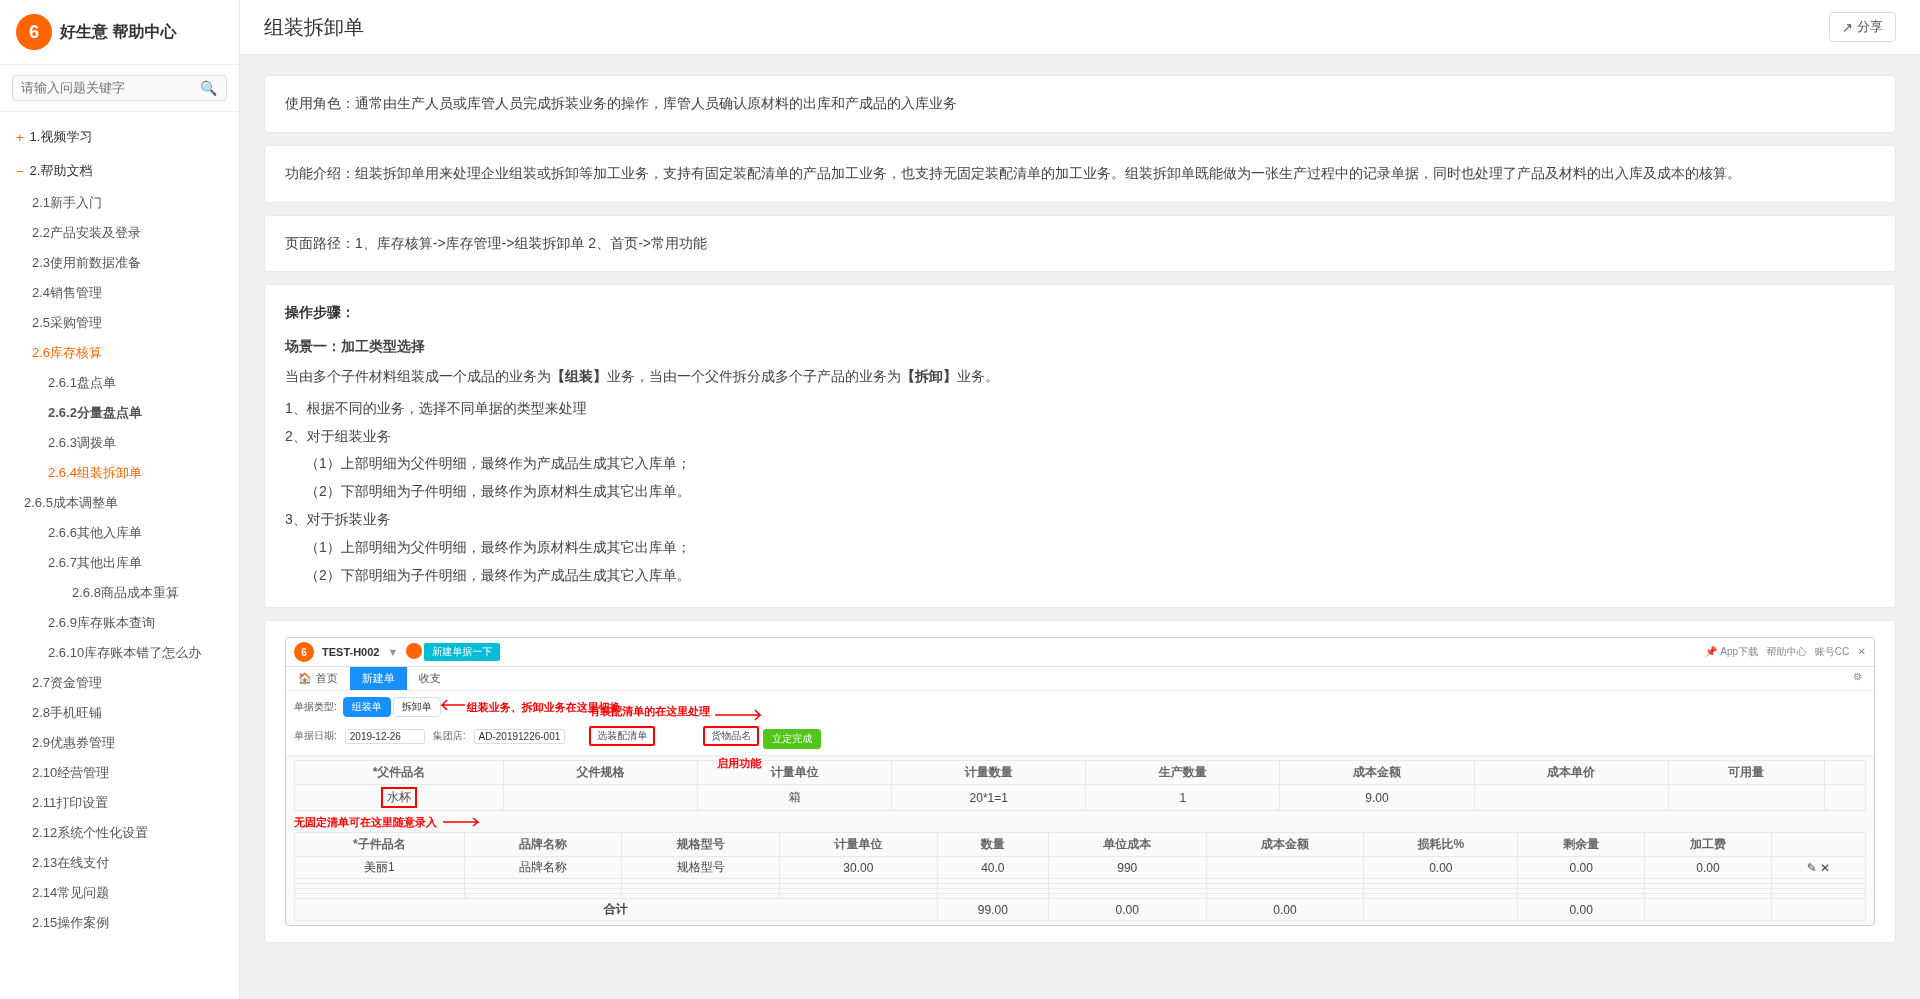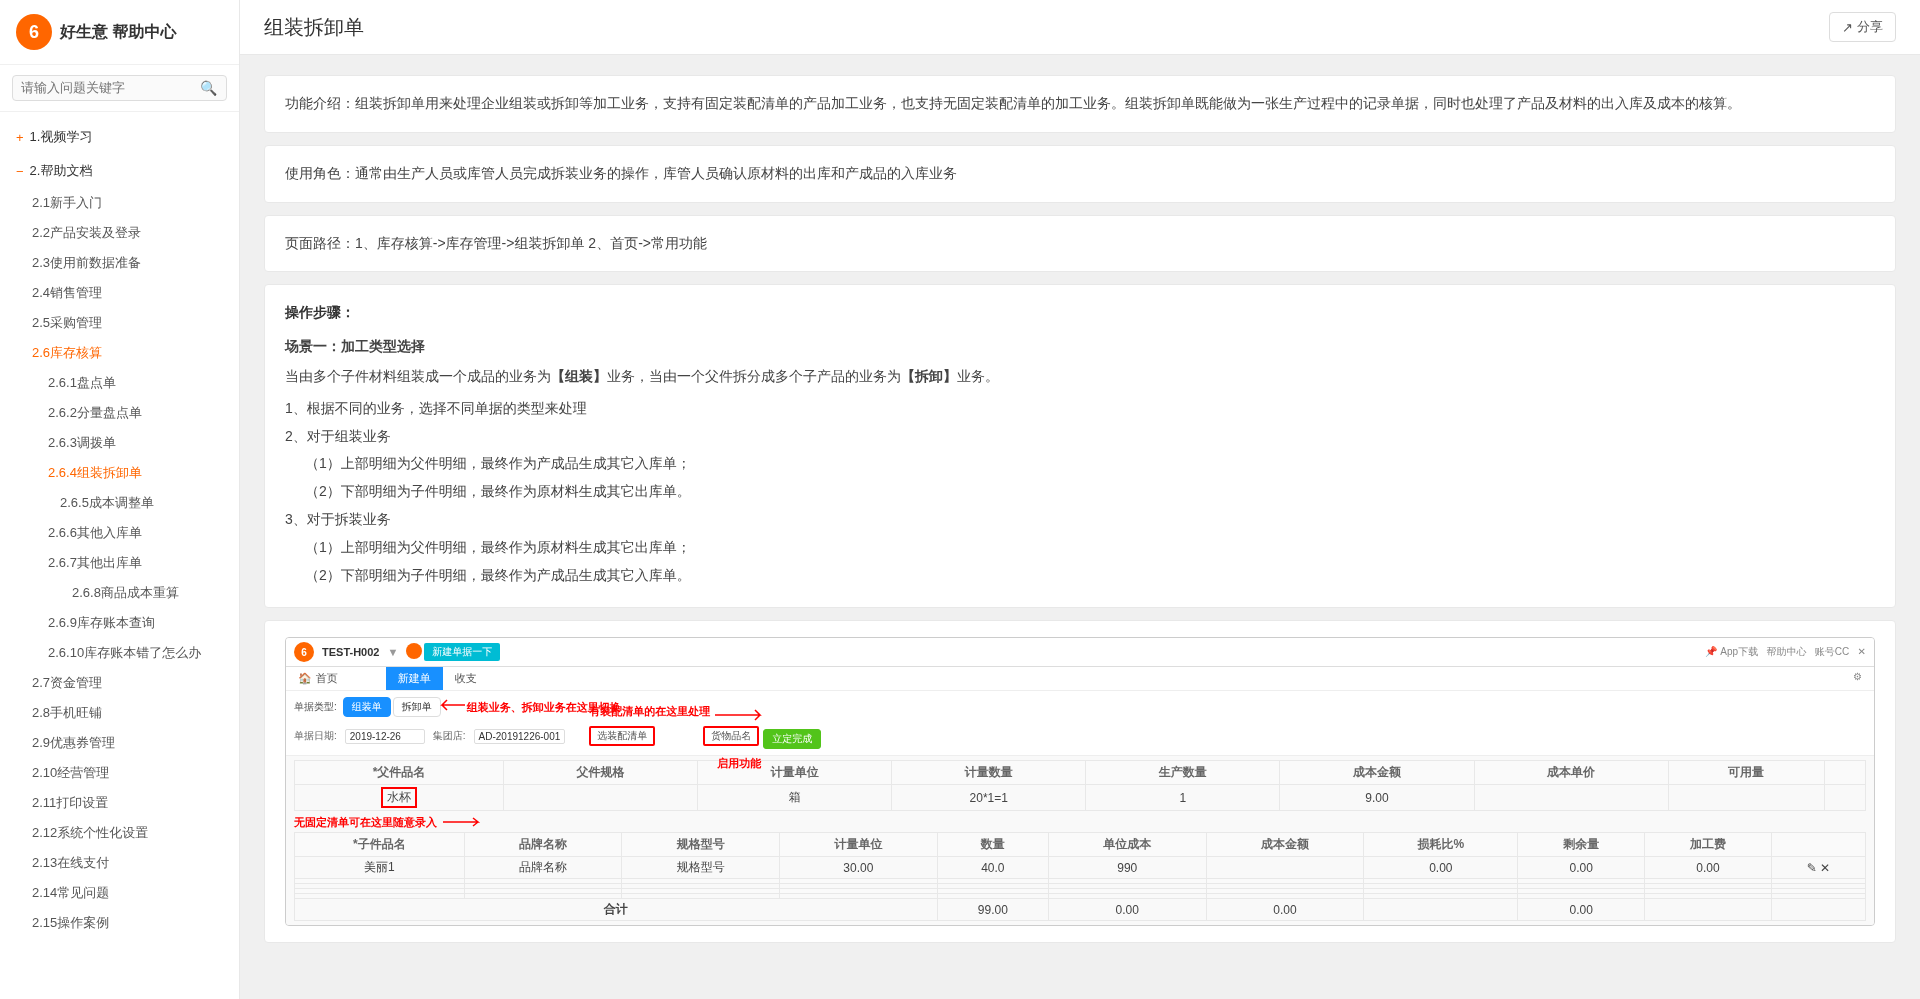--- a/index.html
+++ b/index.html
@@ -206,24 +206,24 @@
     </div>
     <div class="sub-item">2.1新手入门</div>
     <div class="sub-item">2.2产品安装及登录</div>
     <div class="sub-item">2.3使用前数据准备</div>
     <div class="sub-item">2.4销售管理</div>
     <div class="sub-item">2.5采购管理</div>
     <div class="sub-item active" style="color:#f60;">
       <span>2.6库存核算</span>
     </div>
     <div class="sub-item" style="padding-left:48px;">2.6.1盘点单</div>
-    <div class="sub-item" style="padding-left:48px;">2.6.2分量盘点单</div>
+    <div class="sub-item" style="padding-left:48px;font-weight:bold;">2.6.2分量盘点单</div>
     <div class="sub-item" style="padding-left:48px;">2.6.3调拨单</div>
     <div class="sub-item active" style="padding-left:48px;color:#f60;">2.6.4组装拆卸单</div>
-    <div class="sub-item" style="padding-left:60px;">2.6.5成本调整单</div>
+    <div class="sub-item" style="padding-left:24px;">2.6.5成本调整单</div>
     <div class="sub-item" style="padding-left:48px;">2.6.6其他入库单</div>
     <div class="sub-item" style="padding-left:48px;">2.6.7其他出库单</div>
     <div class="sub-item" style="padding-left:48px;margin-left:24px;">2.6.8商品成本重算</div>
     <div class="sub-item" style="padding-left:48px;">2.6.9库存账本查询</div>
     <div class="sub-item" style="padding-left:48px;">2.6.10库存账本错了怎么办</div>
     <div class="sub-item">2.7资金管理</div>
     <div class="sub-item">2.8手机旺铺</div>
     <div class="sub-item">2.9优惠券管理</div>
     <div class="sub-item">2.10经营管理</div>
     <div class="sub-item">2.11打印设置</div>
@@ -239,25 +239,25 @@
     <h1 class="page-title">组装拆卸单</h1>
     <button class="share-btn">
       <span>↗</span>
       <span>分享</span>
     </button>
   </div>
 
   <div class="content-area">
 
     <div class="content-card">
+      <p>使用角色：通常由生产人员或库管人员完成拆装业务的操作，库管人员确认原材料的出库和产成品的入库业务</p>
+    </div>
+
+    <div class="content-card">
       <p>功能介绍：组装拆卸单用来处理企业组装或拆卸等加工业务，支持有固定装配清单的产品加工业务，也支持无固定装配清单的加工业务。组装拆卸单既能做为一张生产过程中的记录单据，同时也处理了产品及材料的出入库及成本的核算。</p>
-    </div>
-
-    <div class="content-card">
-      <p>使用角色：通常由生产人员或库管人员完成拆装业务的操作，库管人员确认原材料的出库和产成品的入库业务</p>
     </div>
 
     <div class="content-card">
       <p>页面路径：1、库存核算-&gt;库存管理-&gt;组装拆卸单 2、首页-&gt;常用功能</p>
     </div>
 
     <div class="content-card">
       <p class="section-title bold">操作步骤：</p>
       <p class="bold" style="margin-bottom:6px;">场景一：加工类型选择</p>
       <p>
@@ -285,21 +285,21 @@
             <span style="width:16px;height:16px;background:#f60;border-radius:50%;display:inline-block;"></span>
             <span class="teal-btn">新建单据一下</span>
           </div>
           <div class="mock-breadcrumb">📌 App下载 &nbsp; 帮助中心 &nbsp; 账号CC &nbsp; ✕</div>
         </div>
 
         <div style="display:flex;background:#fff;border-bottom:1px solid #eee;">
           <div style="padding:4px 12px;font-size:11px;color:#555;cursor:pointer;display:flex;align-items:center;gap:4px;">
             <span>🏠</span> 首页
           </div>
-          <div style="padding:4px 12px;font-size:11px;color:#fff;background:#1890ff;cursor:pointer;margin-left:36px;">新建单</div>
+          <div style="padding:4px 12px;font-size:11px;color:#fff;background:#1890ff;cursor:pointer;">新建单</div>
           <div style="padding:4px 12px;font-size:11px;color:#555;cursor:pointer;">收支</div>
           <div style="margin-left:auto;padding:4px 12px;font-size:10px;color:#888;">⚙</div>
         </div>
 
         <div style="background:#fff;padding:6px 8px;border-bottom:1px solid #eee;">
 
           <div style="display:flex;align-items:center;gap:6px;margin-bottom:6px;">
             <span style="font-size:10px;color:#555;">单据类型:</span>
             <div class="mock-type-tabs">
               <span class="mock-type-tab active">组装单</span>

